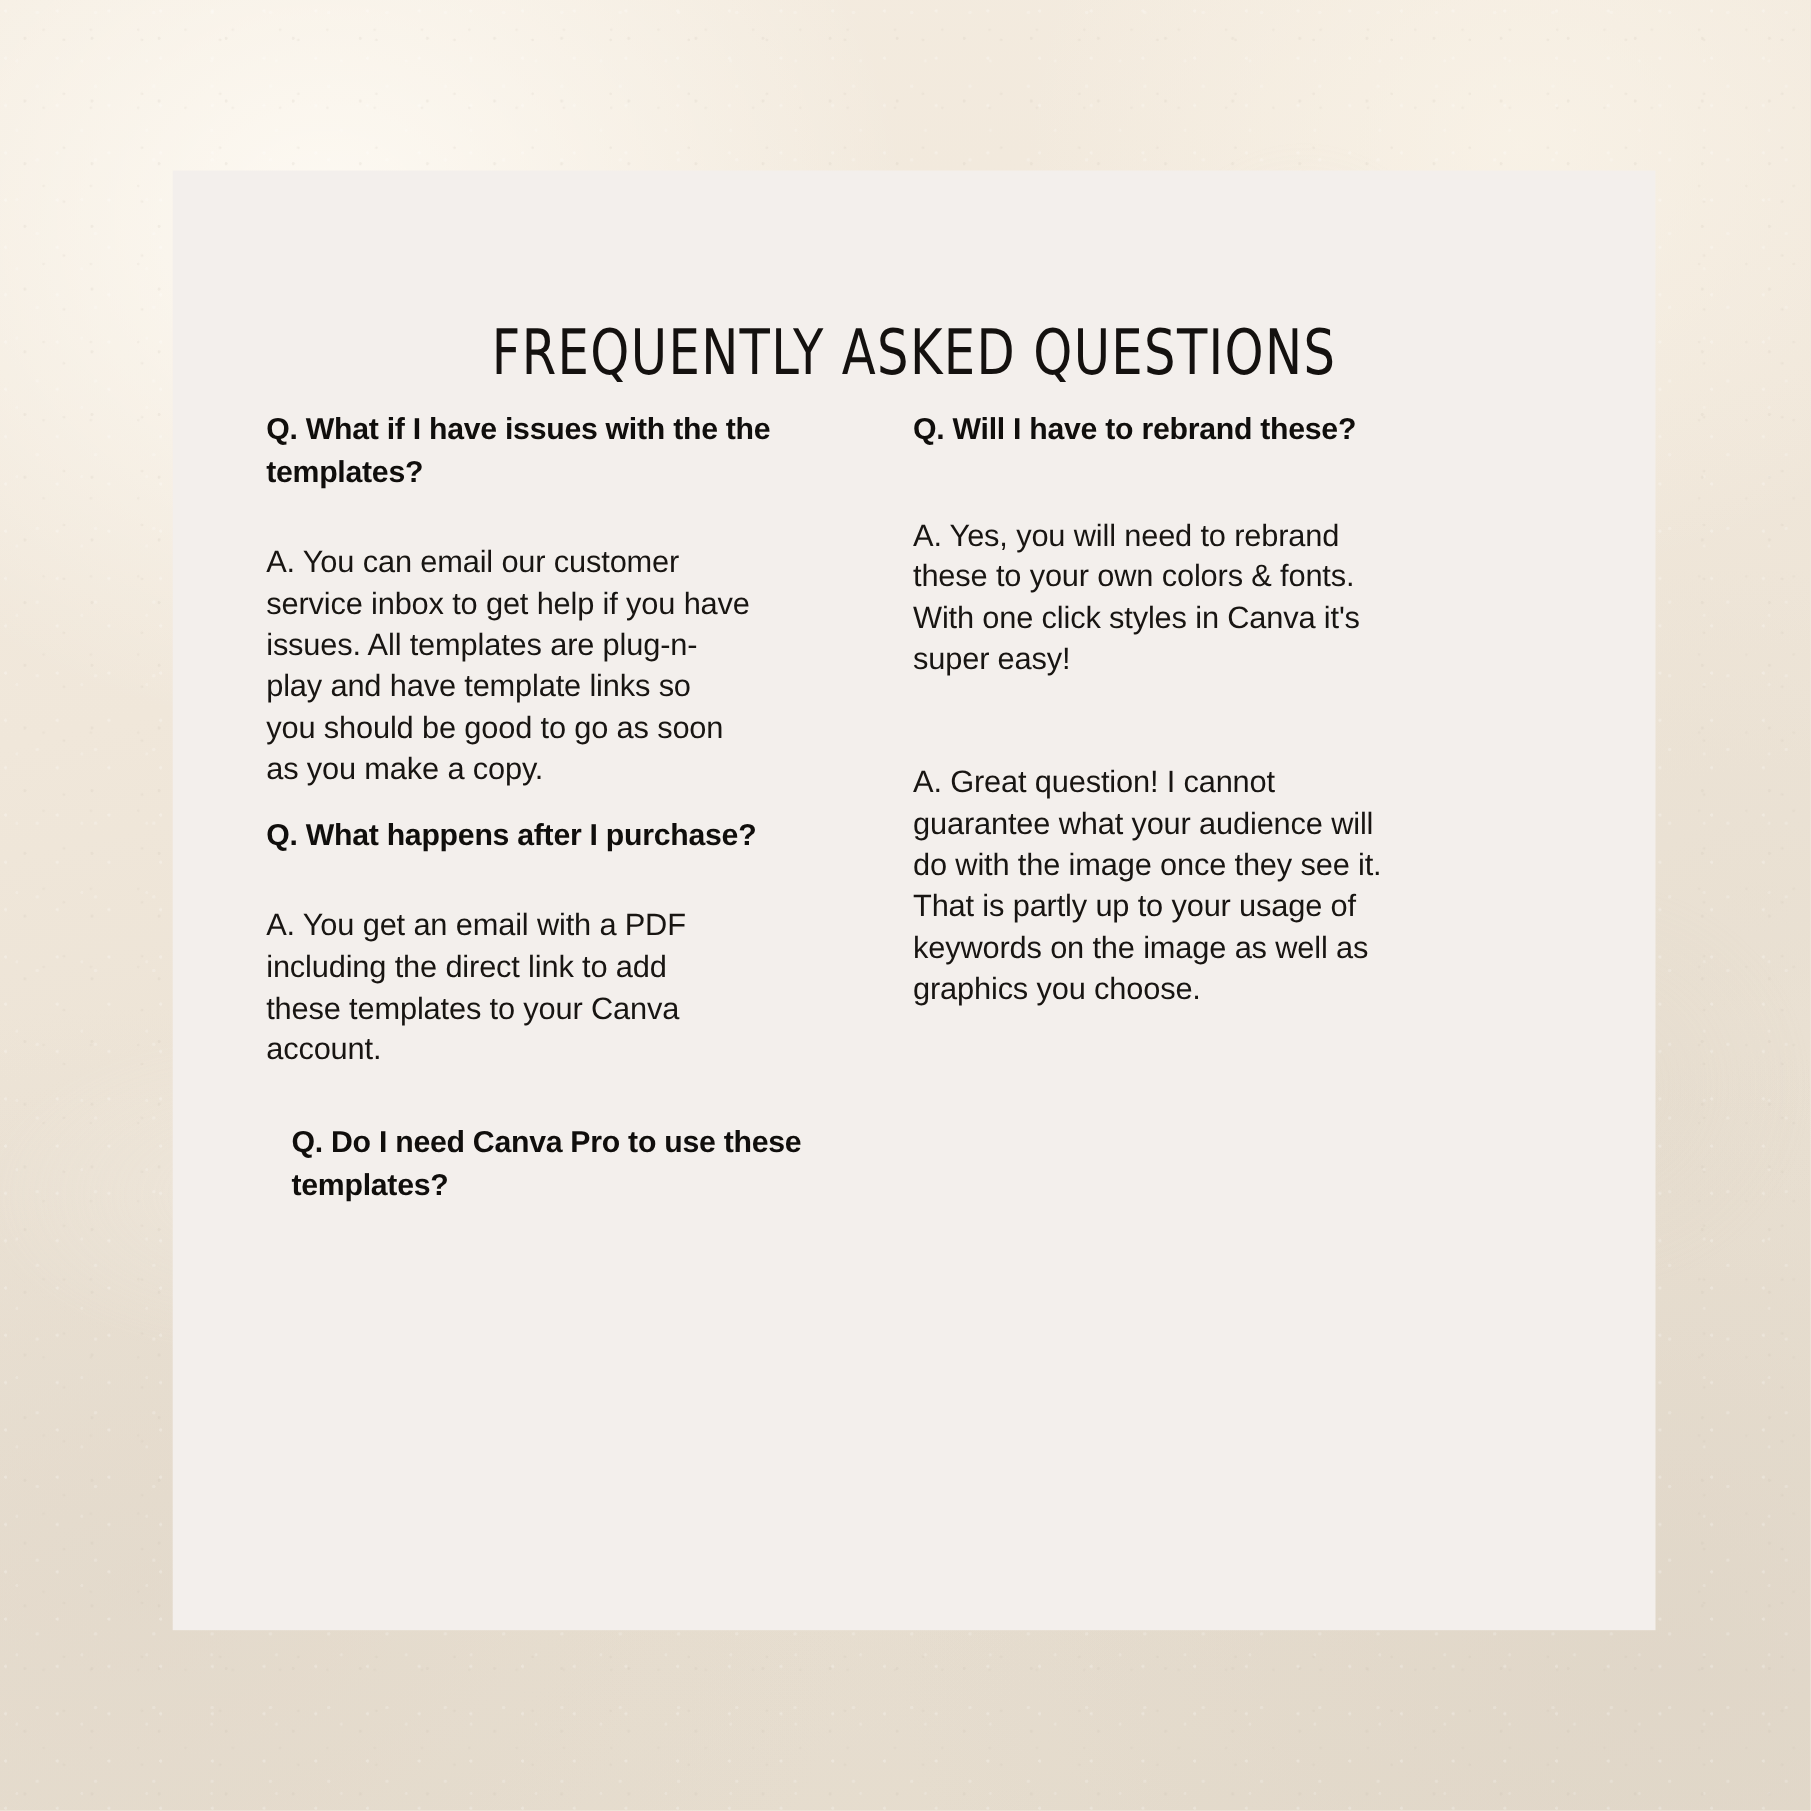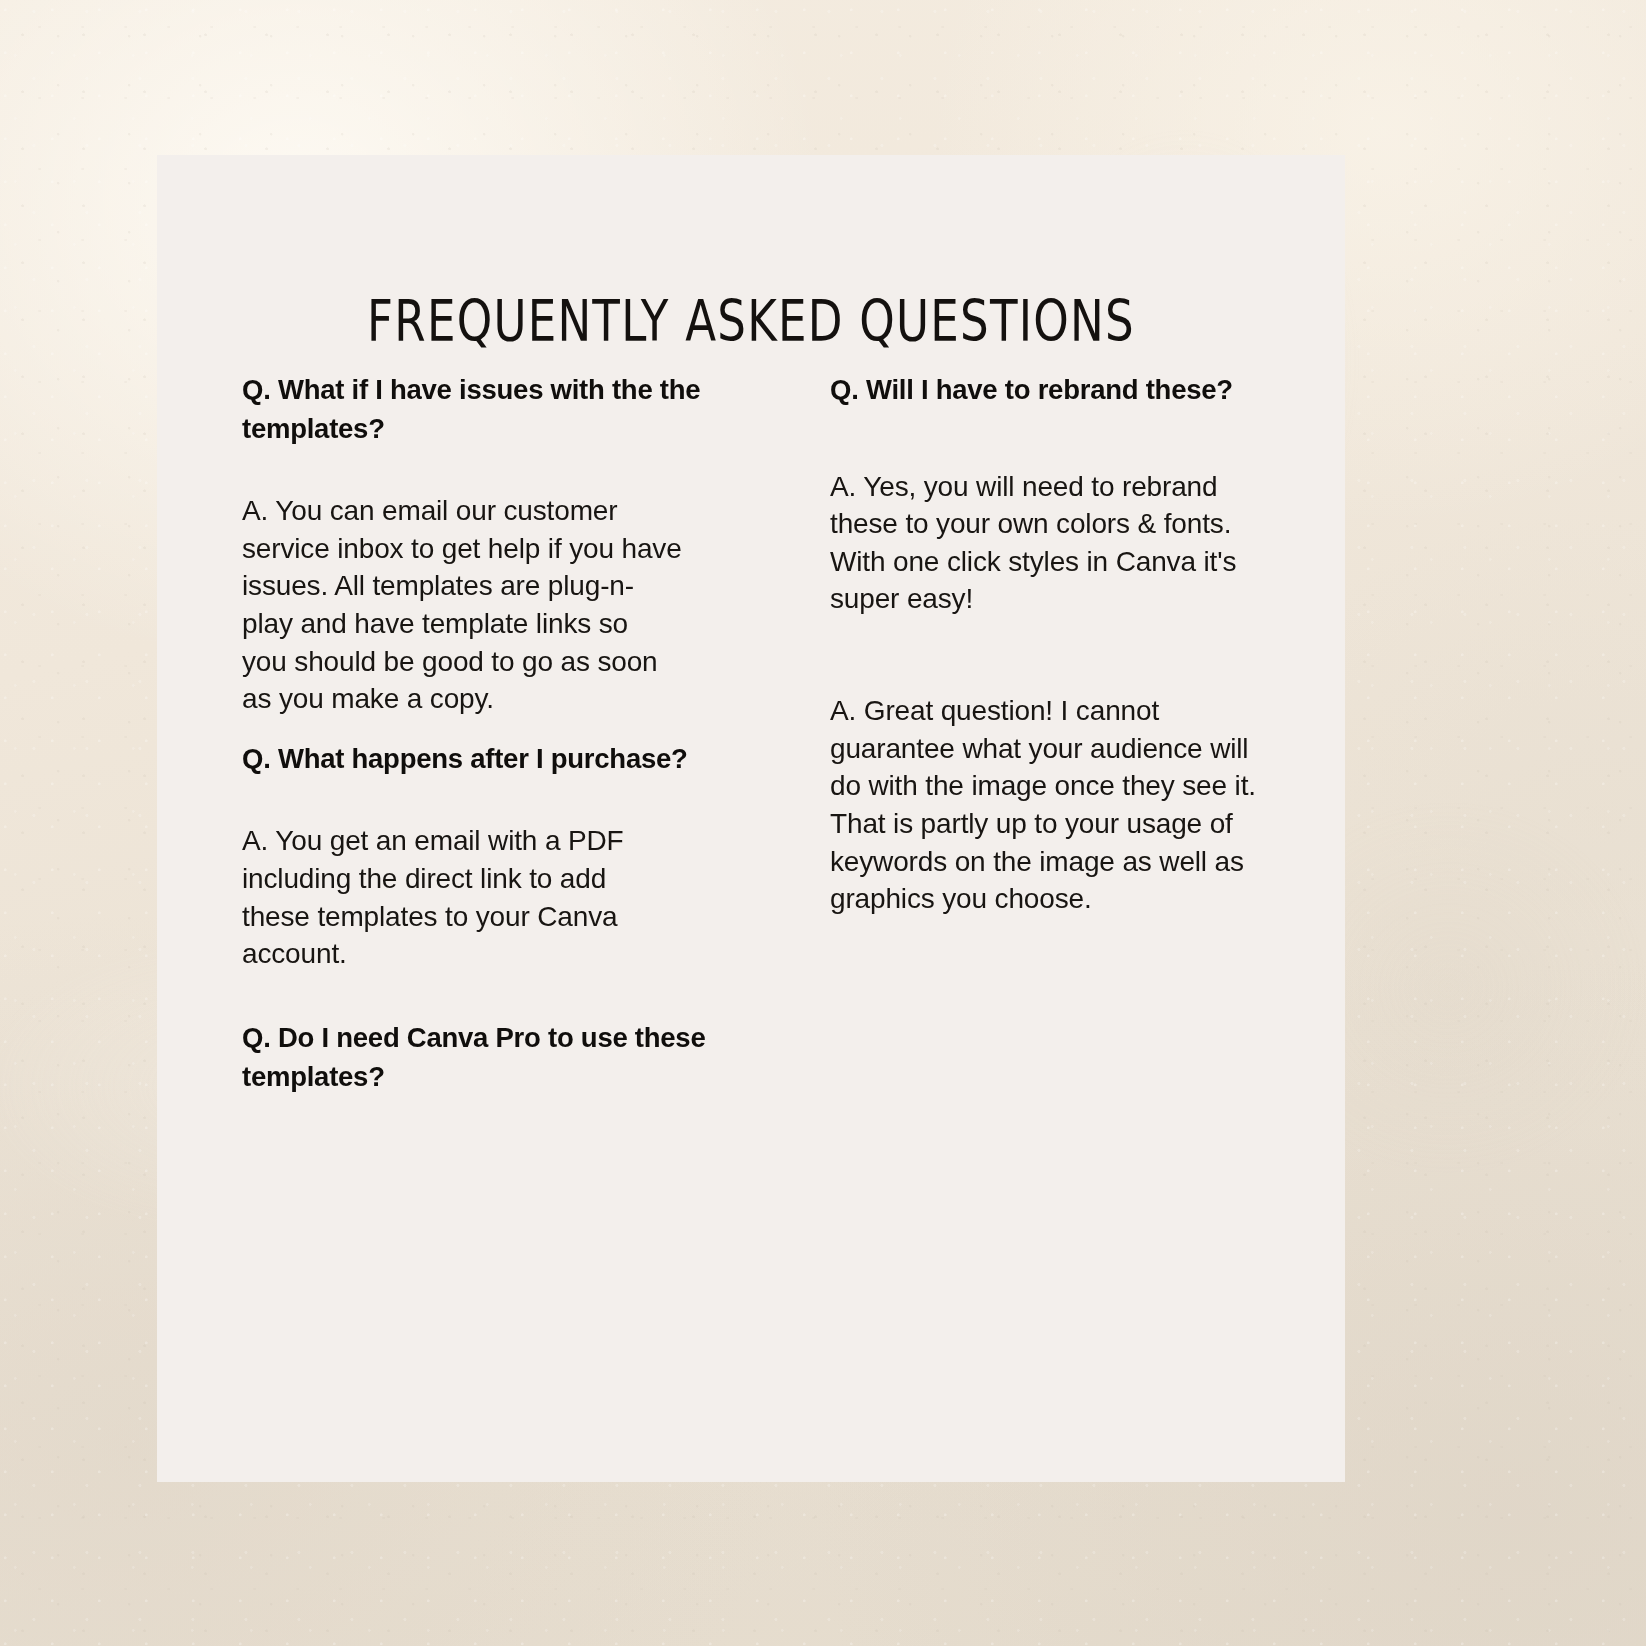--- a/index.html
+++ b/index.html
@@ -60,21 +60,21 @@
       radial-gradient(ellipse 17% 16% at 88% 60%, rgba(213,203,188,0.40), rgba(213,203,188,0) 72%),
       radial-gradient(ellipse 20% 12% at 46% 80%, rgba(255,253,248,0.40), rgba(255,253,248,0) 70%),
       radial-gradient(ellipse 14% 18% at 62% 46%, rgba(219,209,194,0.35), rgba(219,209,194,0) 74%);
   }
 
   
   #card {
     position: absolute;
     left: 157px;
     top: 155px;
-    width: 1188px;
+    width: 1348px;
     height: 1327px;
     background: #f3efec;
   }
 
   #faq-title {
     position: absolute;
     left: 0;
     top: 100px;
     width: 100%;
     text-align: center;
@@ -151,21 +151,21 @@
 you should be good to go as soon
 as you make a copy.</p>
         </div>
         <div class="qa-block" style="margin-bottom: 46px;">
           <p class="question">Q. What happens after I purchase?</p>
           <p class="answer" style="margin-top: 44px;">A. You get an email with a PDF
 including the direct link to add
 these templates to your Canva
 account.</p>
         </div>
-        <div class="qa-block" style="margin-bottom: 0px;">
+        <div class="qa-block" style="margin-bottom: 0px; margin-left: 23px;">
           <p class="question">Q. Do I need Canva Pro to use these
 templates?</p>
         </div>
       </div>
 
       <div class="column">
         <div class="qa-block" style="margin-bottom: 46px;">
           <p class="question">Q. Will I have to rebrand these?</p>
           <p class="answer" style="margin-top: 58px;">A. Yes, you will need to rebrand
 these to your own colors &amp; fonts.

